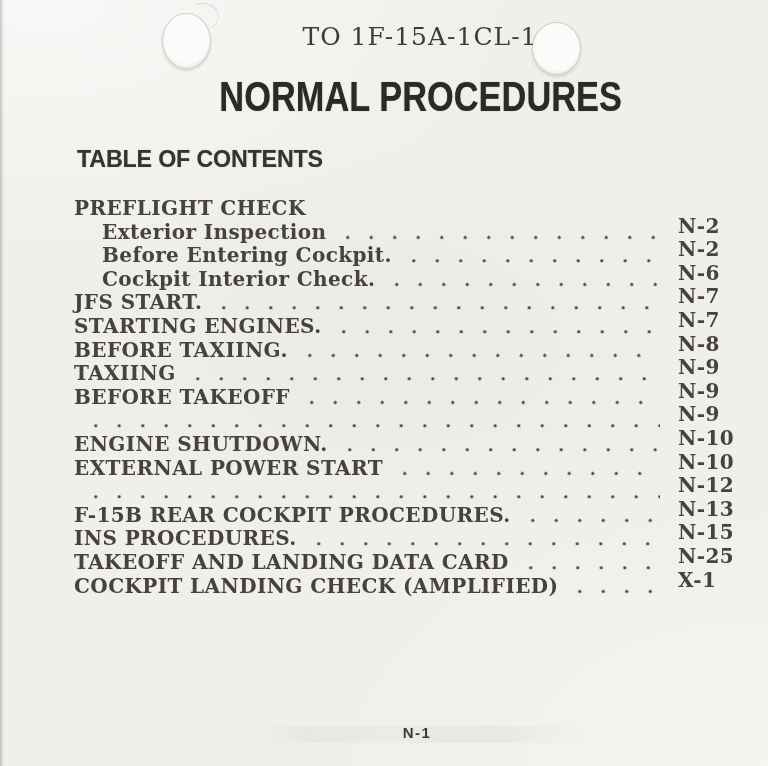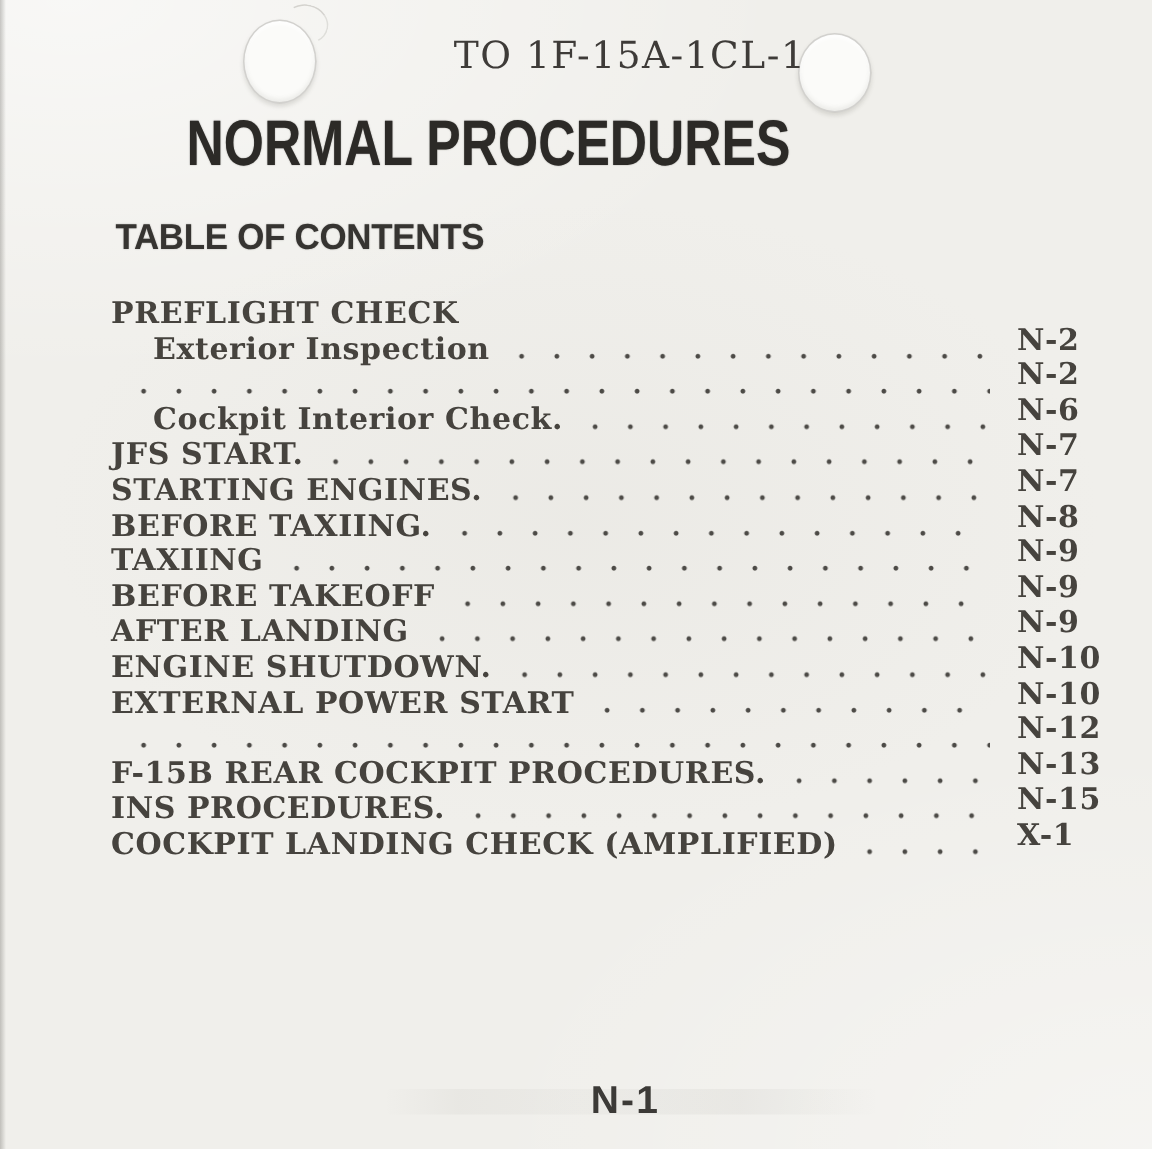--- a/index.html
+++ b/index.html
@@ -56,21 +56,21 @@
     font-size: 25px;
     line-height: 28px;
     letter-spacing: 1px;
     color: #3e3b38;
   }
   .title {
     position: absolute;
     top: 74px; left: 0; right: 0;
     margin: 0;
     padding-left: 74px;
-    text-align: left;
+    text-align: center;
     font-family: "Liberation Sans", sans-serif;
     font-weight: bold;
     font-size: 43px;
     line-height: 44px;
     color: #2c2a27;
     text-shadow: 0 0 1px rgba(44,42,39,0.55);
   }
   .title .inner {
     display: inline-block;
     transform: scaleX(0.80);
@@ -118,21 +118,21 @@
     width: 60px;
     transform: translateY(-6px);
   }
   .footer {
     position: absolute;
     top: 721px; left: 0; right: 0;
     padding-left: 66px;
     text-align: center;
     font-family: "Liberation Sans", sans-serif;
     font-weight: bold;
-    font-size: 26px;
+    font-size: 15px;
     line-height: 24px;
     letter-spacing: 1.5px;
     color: #3c3a37;
   }
   .ghost-smudge {
     position: absolute;
     top: 726px; left: 256px;
     width: 330px; height: 17px;
     border-radius: 4px;
     background: linear-gradient(90deg,
@@ -160,20 +160,21 @@
   <div class="toc" id="toc">
       <div class="toc-row">
         <span class="toc-label">PREFLIGHT CHECK</span>
       </div>
       <div class="toc-row indent">
         <span class="toc-label">Exterior Inspection</span>
         <span class="leader"></span>
         <span class="toc-page">N-2</span>
       </div>
       <div class="toc-row indent">
+        <span class="toc-label">Before Entering Cockpit.</span>
         <span class="leader"></span>
         <span class="toc-page">N-2</span>
       </div>
       <div class="toc-row indent">
         <span class="toc-label">Cockpit Interior Check.</span>
         <span class="leader"></span>
         <span class="toc-page">N-6</span>
       </div>
       <div class="toc-row">
         <span class="toc-label">JFS START.</span>
@@ -194,21 +195,20 @@
         <span class="toc-label">TAXIING</span>
         <span class="leader"></span>
         <span class="toc-page">N-9</span>
       </div>
       <div class="toc-row">
         <span class="toc-label">BEFORE TAKEOFF</span>
         <span class="leader"></span>
         <span class="toc-page">N-9</span>
       </div>
       <div class="toc-row">
-        <span class="toc-label">AFTER LANDING</span>
         <span class="leader"></span>
         <span class="toc-page">N-9</span>
       </div>
       <div class="toc-row">
         <span class="toc-label">ENGINE SHUTDOWN.</span>
         <span class="leader"></span>
         <span class="toc-page">N-10</span>
       </div>
       <div class="toc-row">
         <span class="toc-label">EXTERNAL POWER START</span>
@@ -221,20 +221,25 @@
       </div>
       <div class="toc-row">
         <span class="toc-label">F-15B REAR COCKPIT PROCEDURES.</span>
         <span class="leader"></span>
         <span class="toc-page">N-13</span>
       </div>
       <div class="toc-row">
         <span class="toc-label">INS PROCEDURES.</span>
         <span class="leader"></span>
         <span class="toc-page">N-15</span>
+      </div>
+      <div class="toc-row">
+        <span class="toc-label">TAKEOFF AND LANDING DATA CARD</span>
+        <span class="leader"></span>
+        <span class="toc-page">N-25</span>
       </div>
       <div class="toc-row">
         <span class="toc-label">COCKPIT LANDING CHECK (AMPLIFIED)</span>
         <span class="leader"></span>
         <span class="toc-page">X-1</span>
       </div>
     </div>
 
   <div class="ghost-smudge"></div>
 

